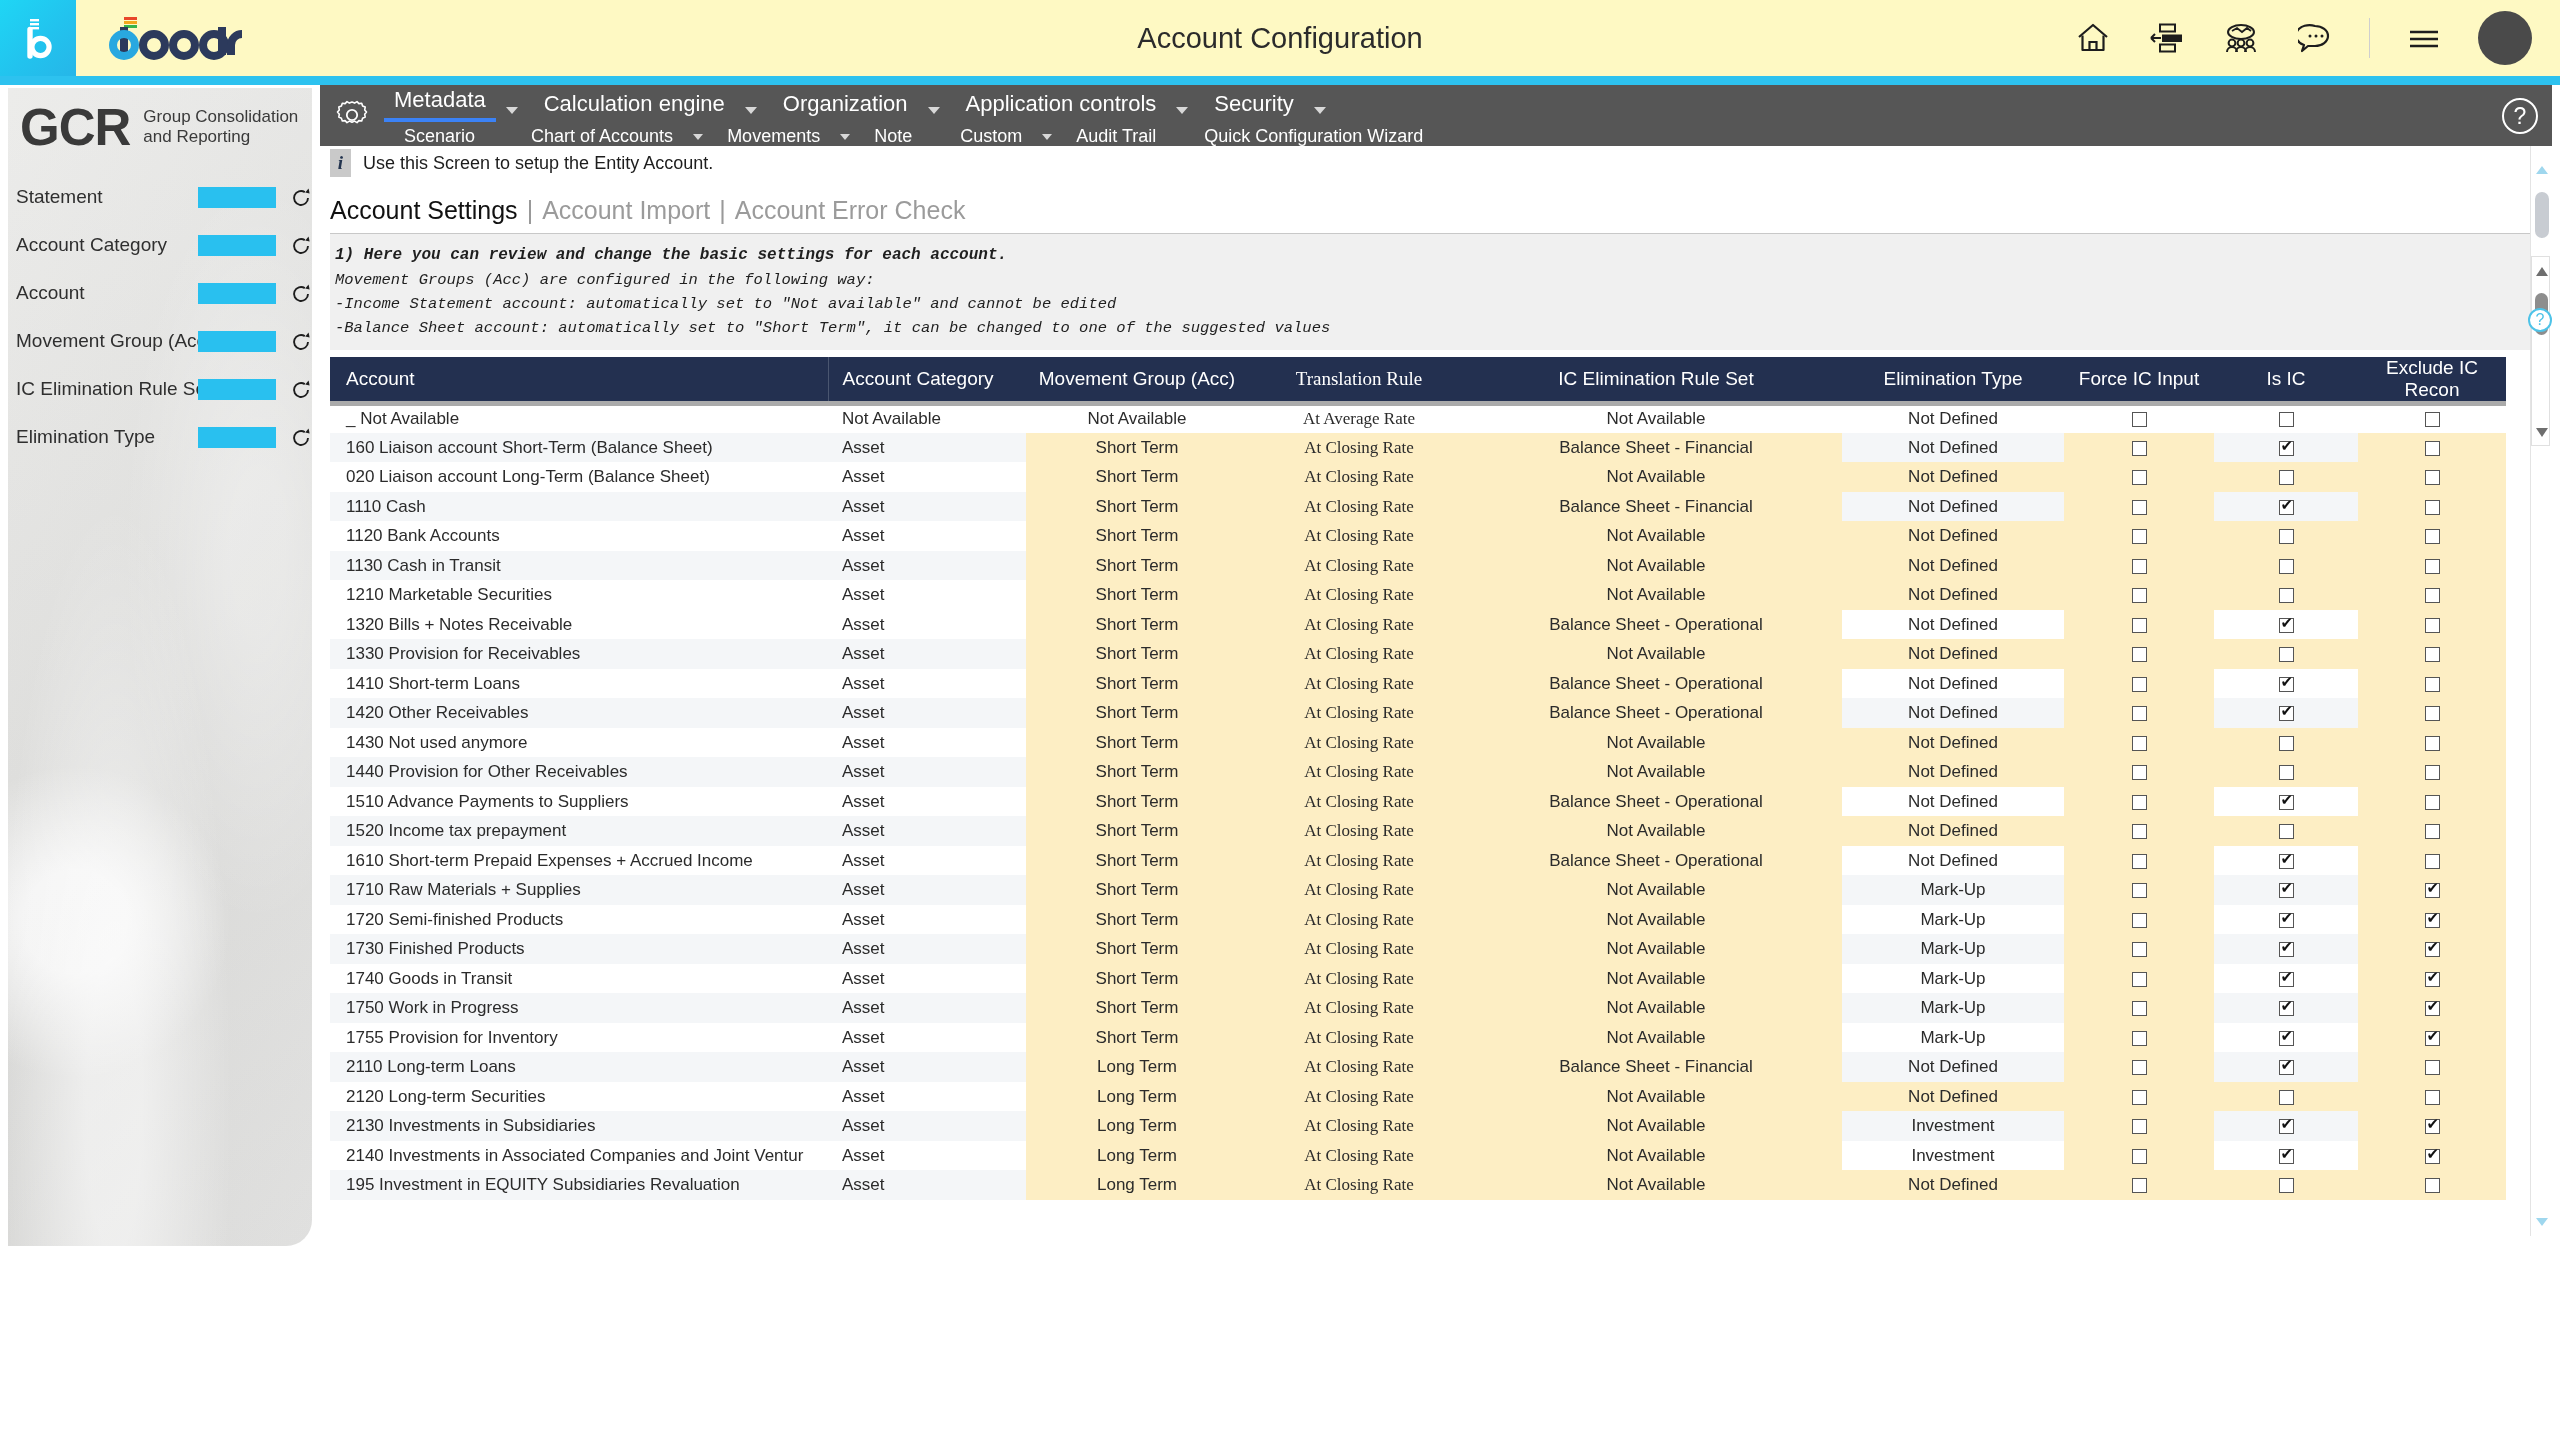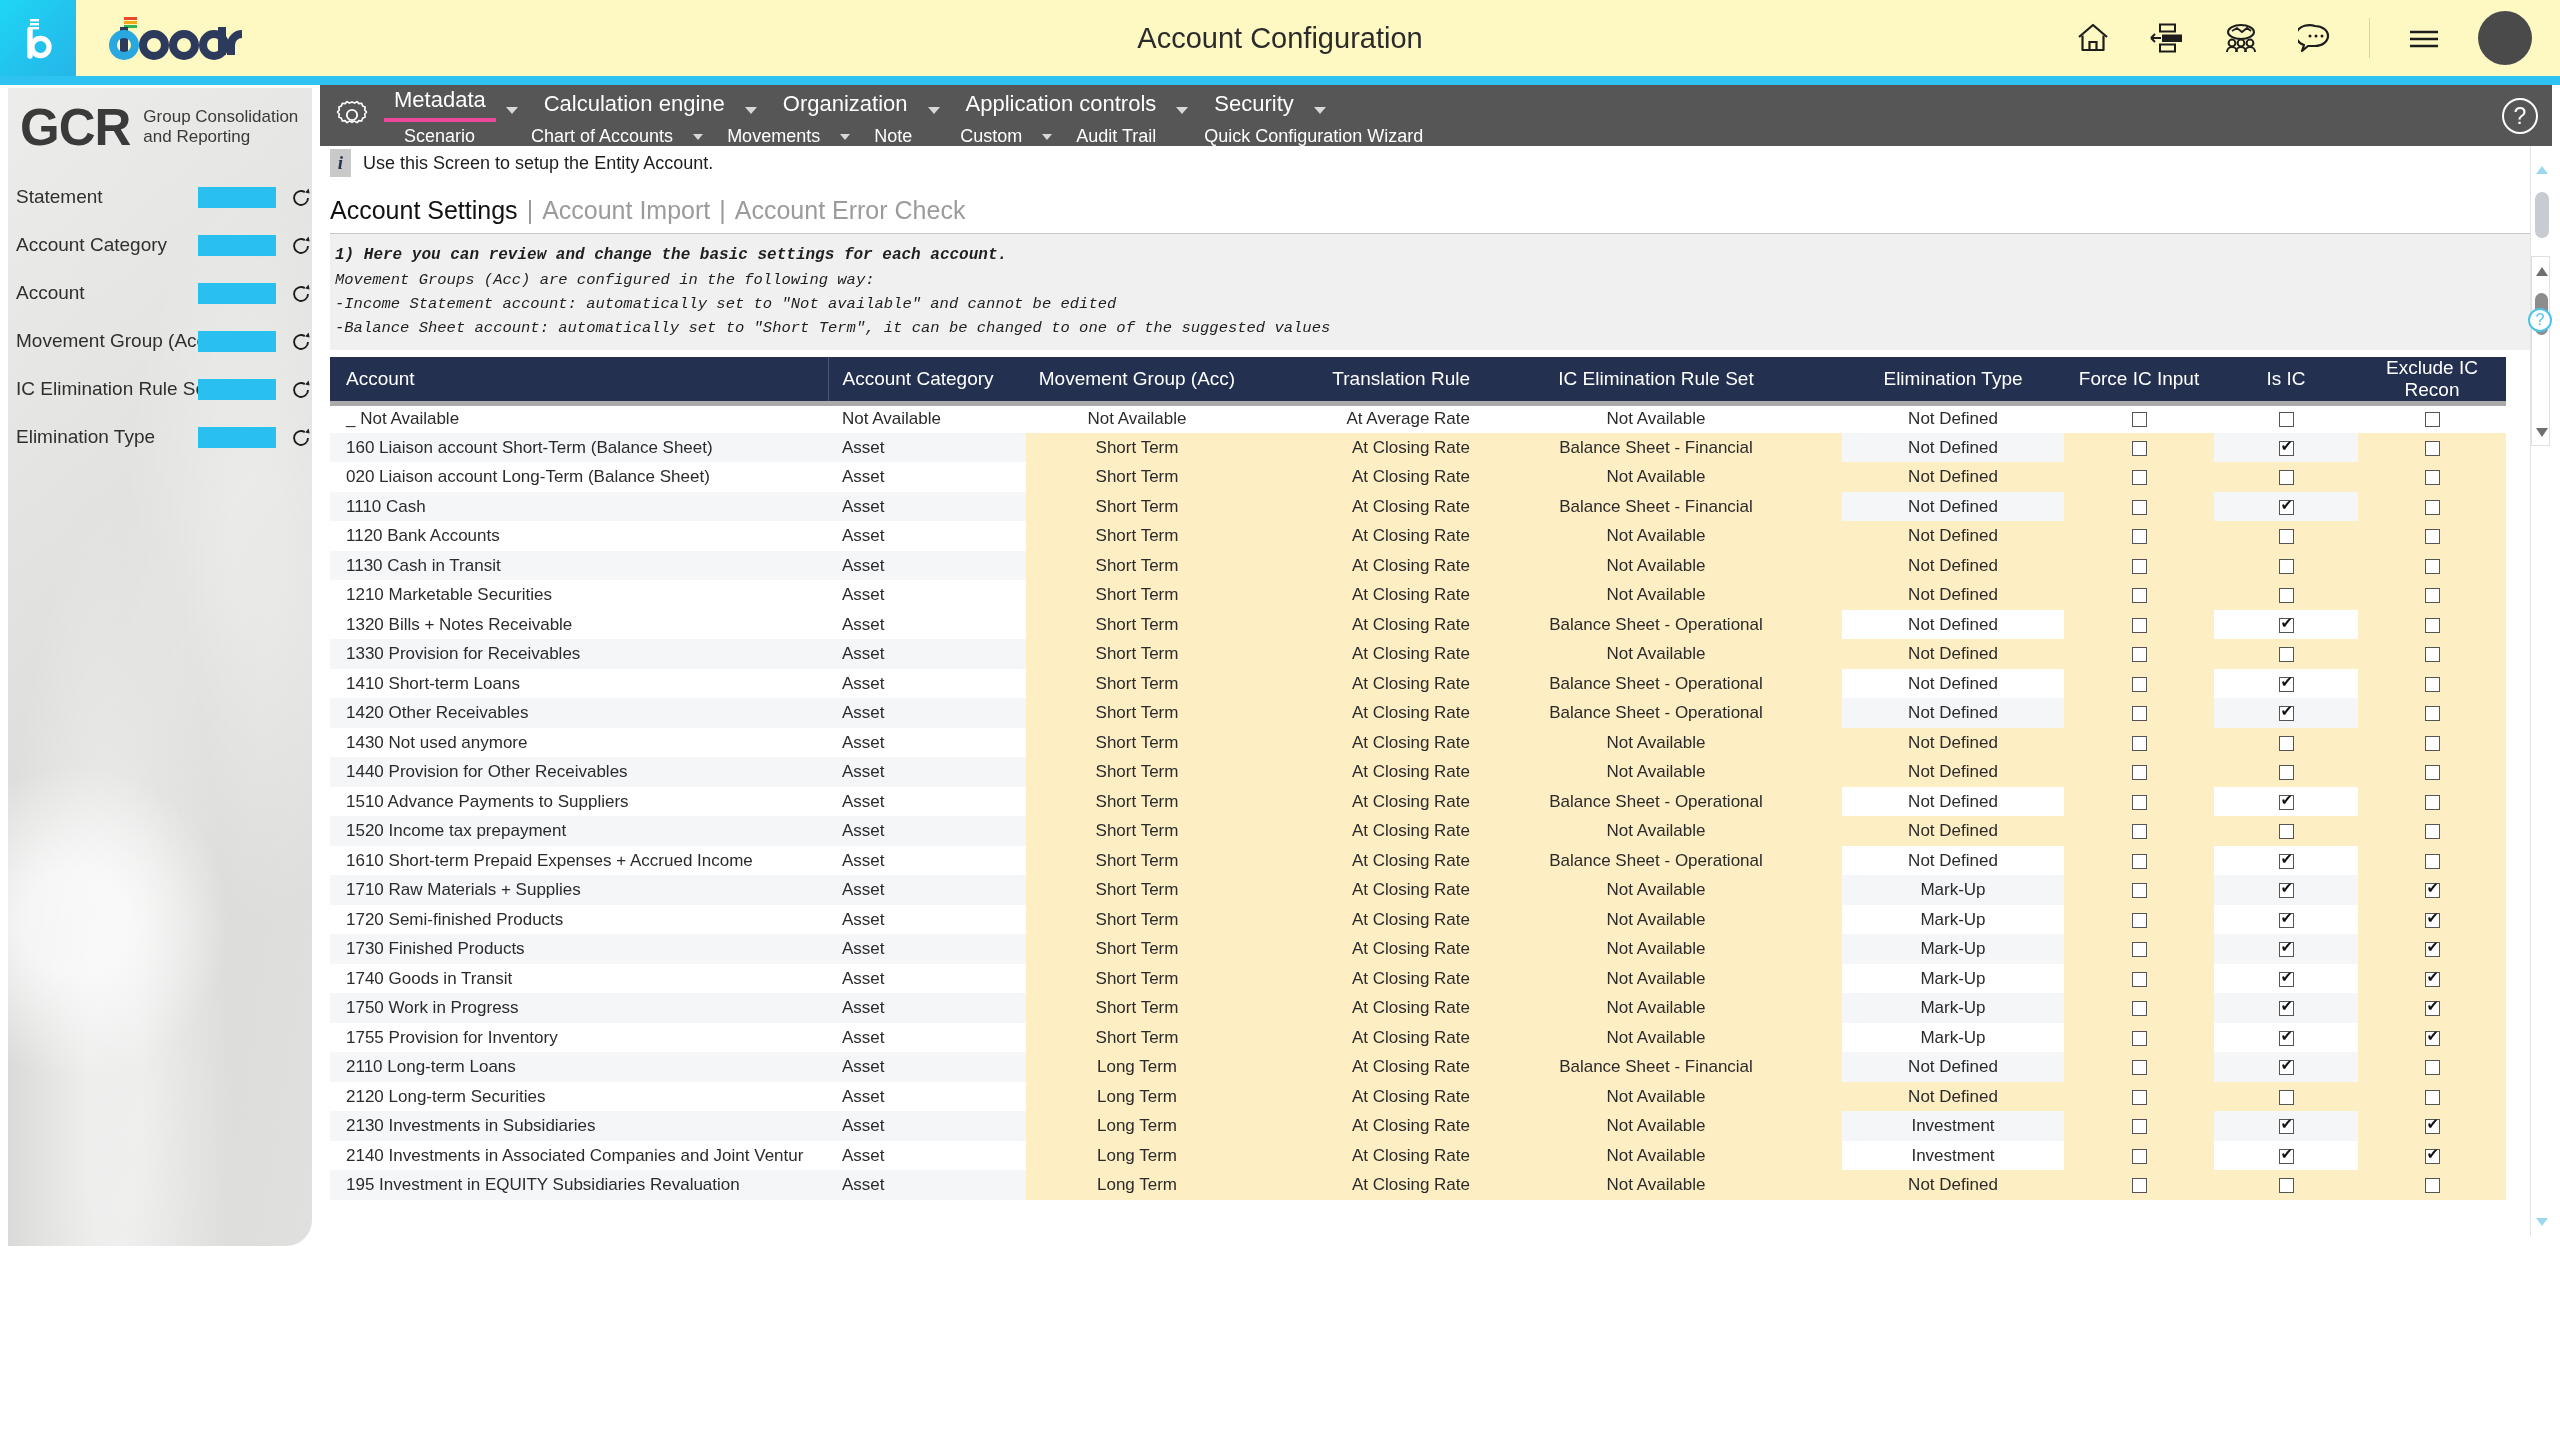--- a/index.html
+++ b/index.html
@@ -86,21 +86,21 @@
   }
   .nav-gear { position: absolute; left: 16px; top: 14px; cursor: pointer; }
   .nav-main {
     position: absolute; left: 62px; top: 4px; display: flex; align-items: flex-end; height: 33px;
   }
   .nav-item { display: flex; align-items: center; padding: 0 2px; cursor: pointer; }
   .nav-item .lbl {
     font-size: 22px; color: #ffffff; padding: 0 10px 5px 10px;
     white-space: nowrap;
   }
-  .nav-item.active .lbl { border-bottom: 4px solid #ec4899; }
+  .nav-item.active .lbl { border-bottom: 4px solid #3b82f6; }
   .caret {
     width: 0; height: 0; border-left: 6px solid transparent; border-right: 6px solid transparent;
     border-top: 7px solid #d8d8d8; margin: 0 14px 8px 8px; cursor: pointer;
   }
   .nav-sub {
     position: absolute; left: 62px; top: 40px; display: flex; align-items: center; height: 22px;
   }
   .sub-item { font-size: 18px; color: #ffffff; white-space: nowrap; cursor: pointer; }
   .sub-caret {
     width: 0; height: 0; border-left: 5px solid transparent; border-right: 5px solid transparent;
@@ -146,21 +146,21 @@
     border-bottom: 5px solid #aaaaaa;
   }
   table.grid th.c0 { border-right: 1px solid #4a5670; }
   table.grid td {
     height: 29.5px; font-size: 17px; color: #2b2b2b; vertical-align: middle;
     white-space: nowrap; overflow: hidden;
   }
   .c0 { width: 498px; text-align: left; padding-left: 16px; }
   .c1 { width: 198px; text-align: left; padding-left: 14px; }
   .c2 { width: 222px; text-align: center; }
-  .c3 { width: 222px; text-align: right; }
+  .c3 { width: 222px; text-align: center; font-family: Liberation Serif, serif; }
   .c4 { width: 372px; text-align: center; }
   .c5 { width: 222px; text-align: center; }
   .c6 { width: 150px; text-align: center; }
   .c7 { width: 144px; text-align: center; }
   .c8 { width: 148px; text-align: center; }
 
   
   tr.odd td.plain { background: #ffffff; }
   tr.even td.plain { background: #f4f6f8; }
   

